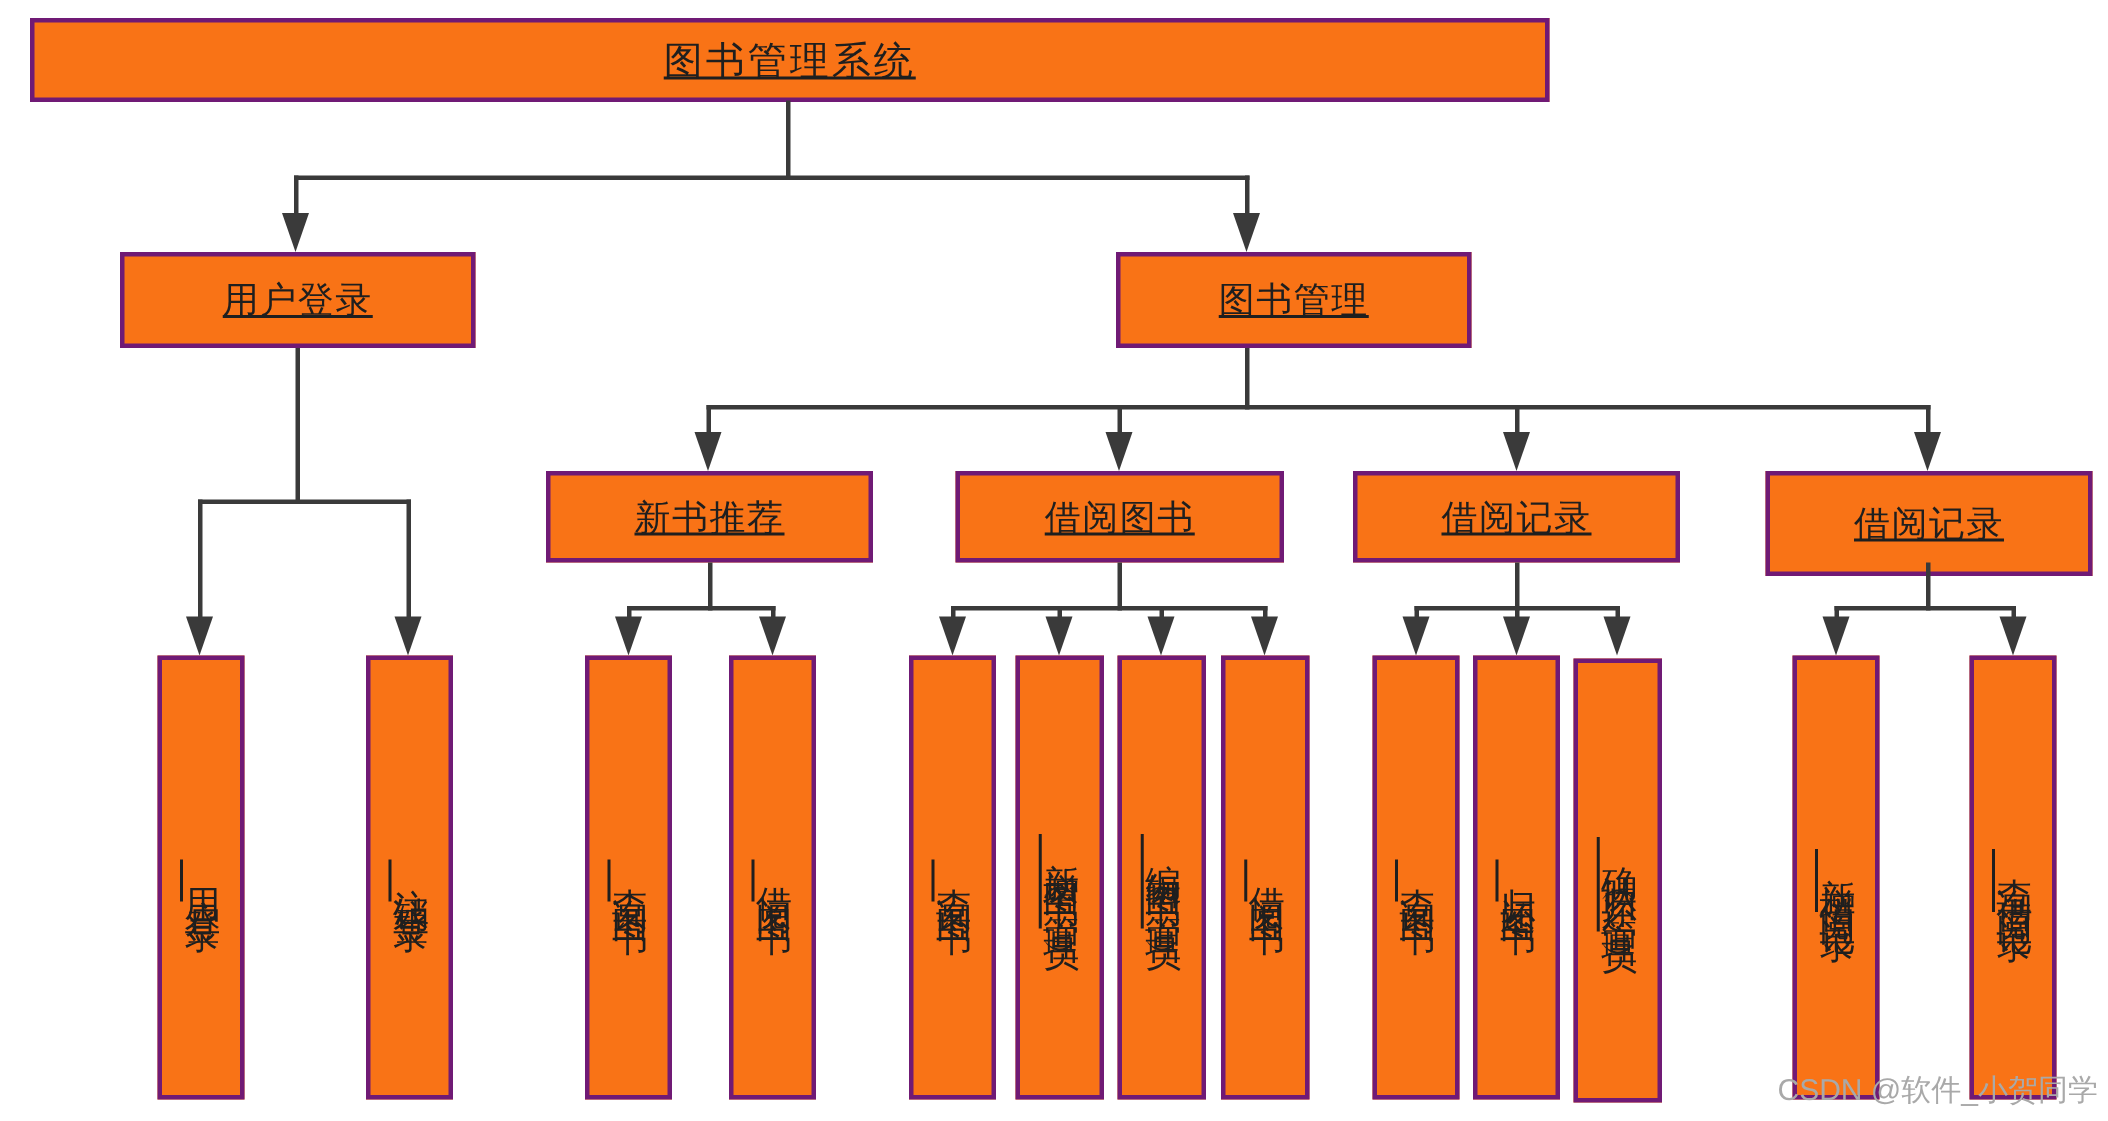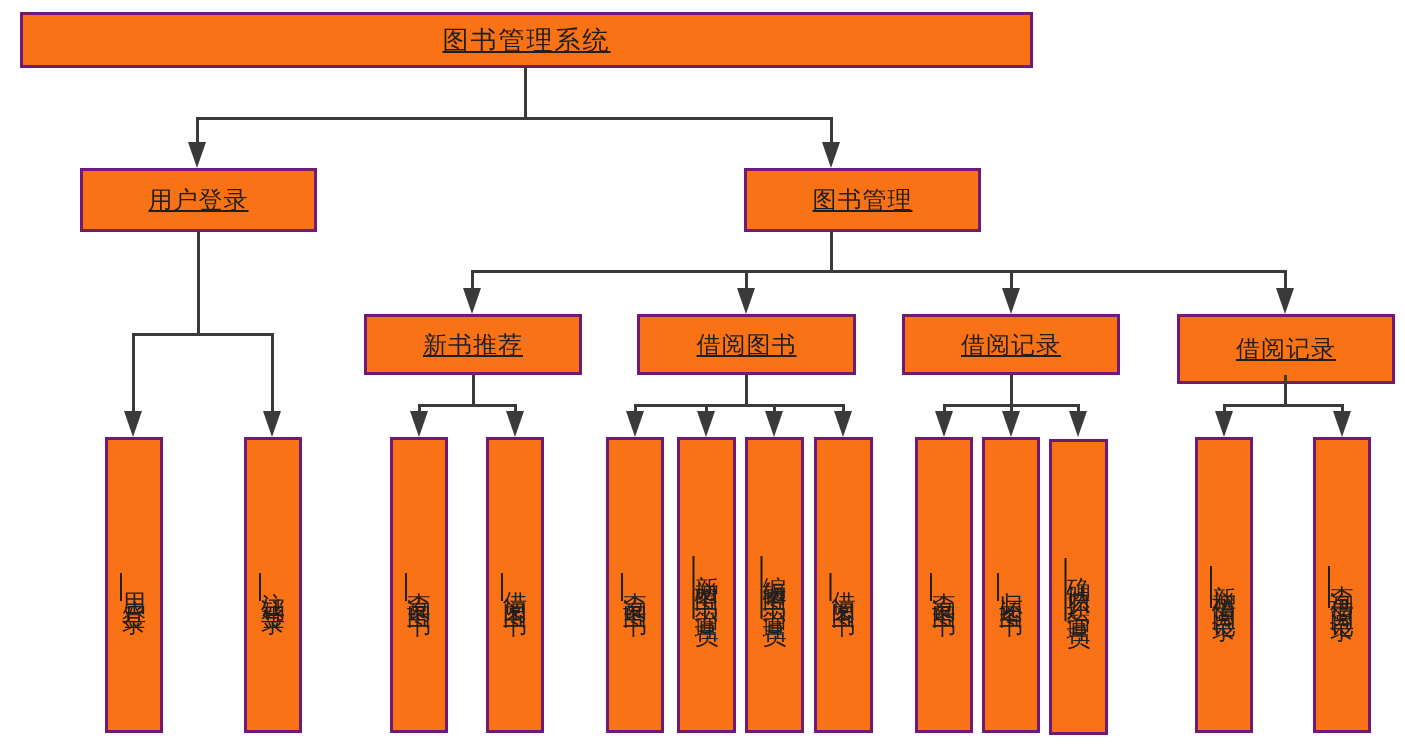--- a/index.html
+++ b/index.html
@@ -139,14 +139,15 @@
   <div class="box vbox" style="left:745px; top:437px; width:59px; height:296px;">编辑图书（管理员）</div>
   <div class="box vbox" style="left:814px; top:437px; width:59px; height:296px;">借阅图书</div>
 
   <div class="box vbox" style="left:915px; top:437px; width:58px; height:296px;">查询图书</div>
   <div class="box vbox" style="left:982px; top:437px; width:58px; height:296px;">归还图书</div>
   <div class="box vbox" style="left:1049px; top:439px; width:59px; height:296px;">确认归还（管理员）</div>
 
   <div class="box vbox" style="left:1195px; top:437px; width:58px; height:296px;">新增借阅记录</div>
   <div class="box vbox" style="left:1313px; top:437px; width:58px; height:296px;">查询借阅记录</div>
 
+  <div class="watermark">CSDN @软件_小贺同学</div>
 
 </div>
 
 </body></html>

